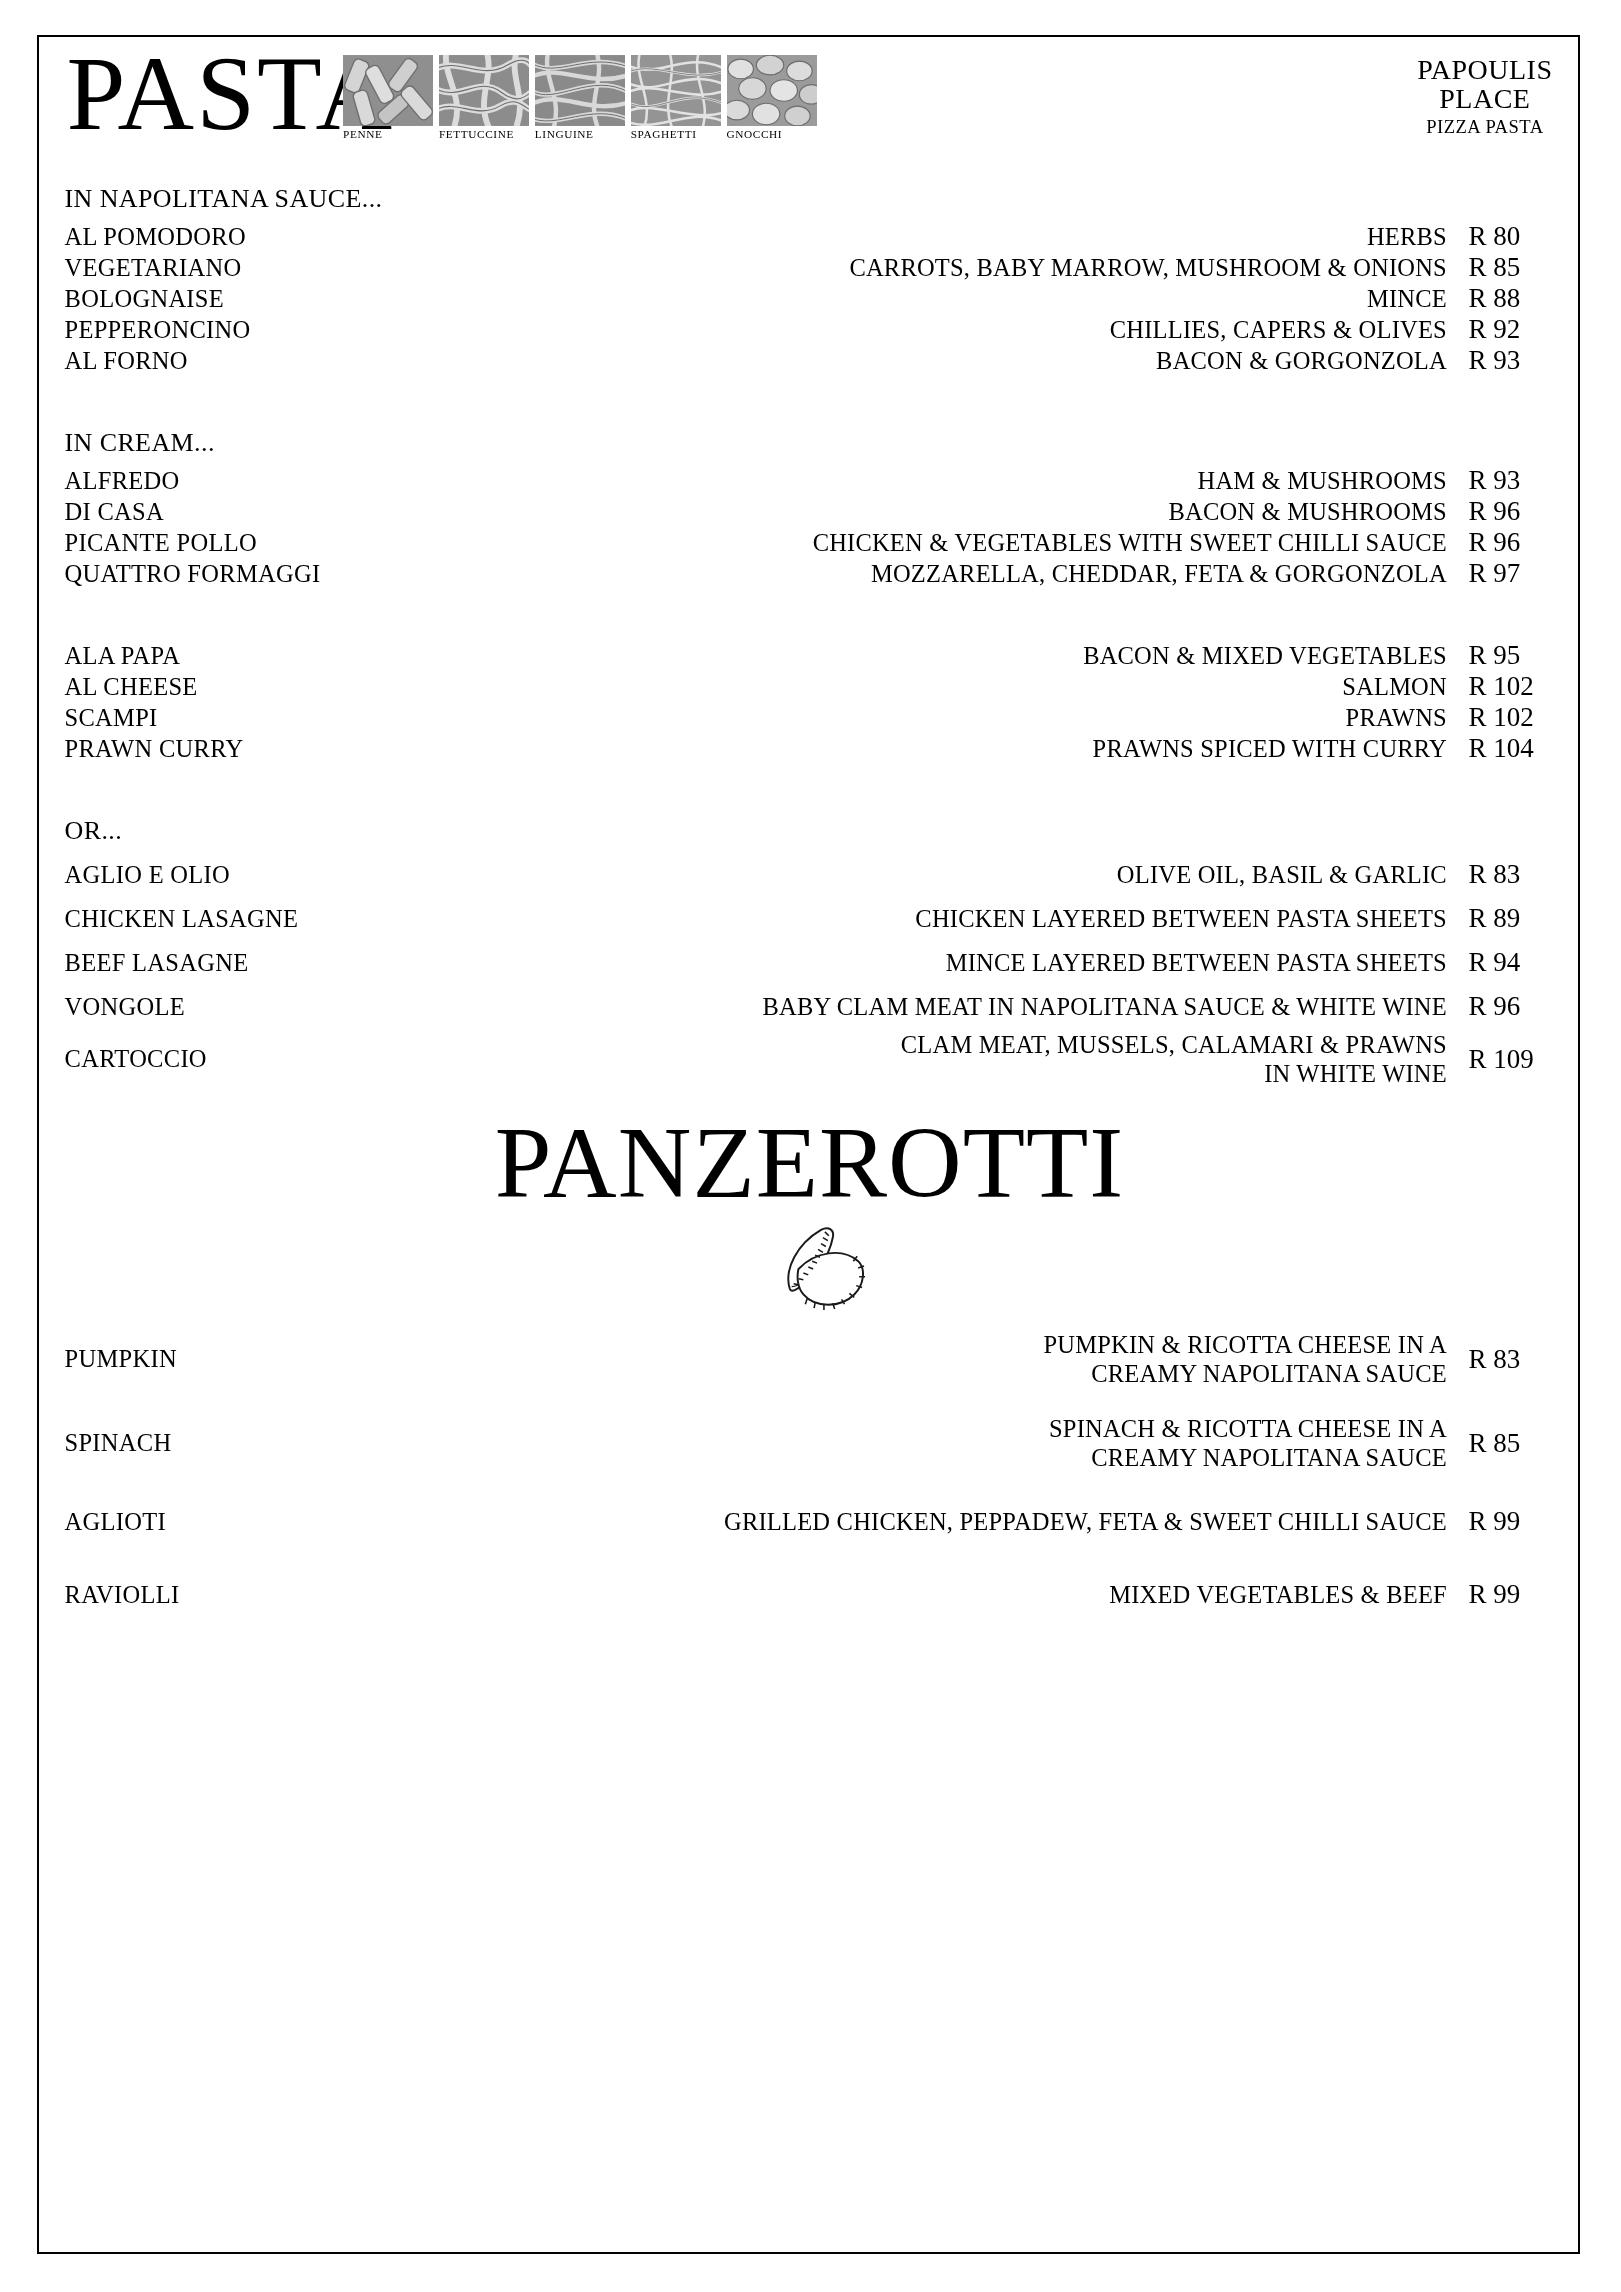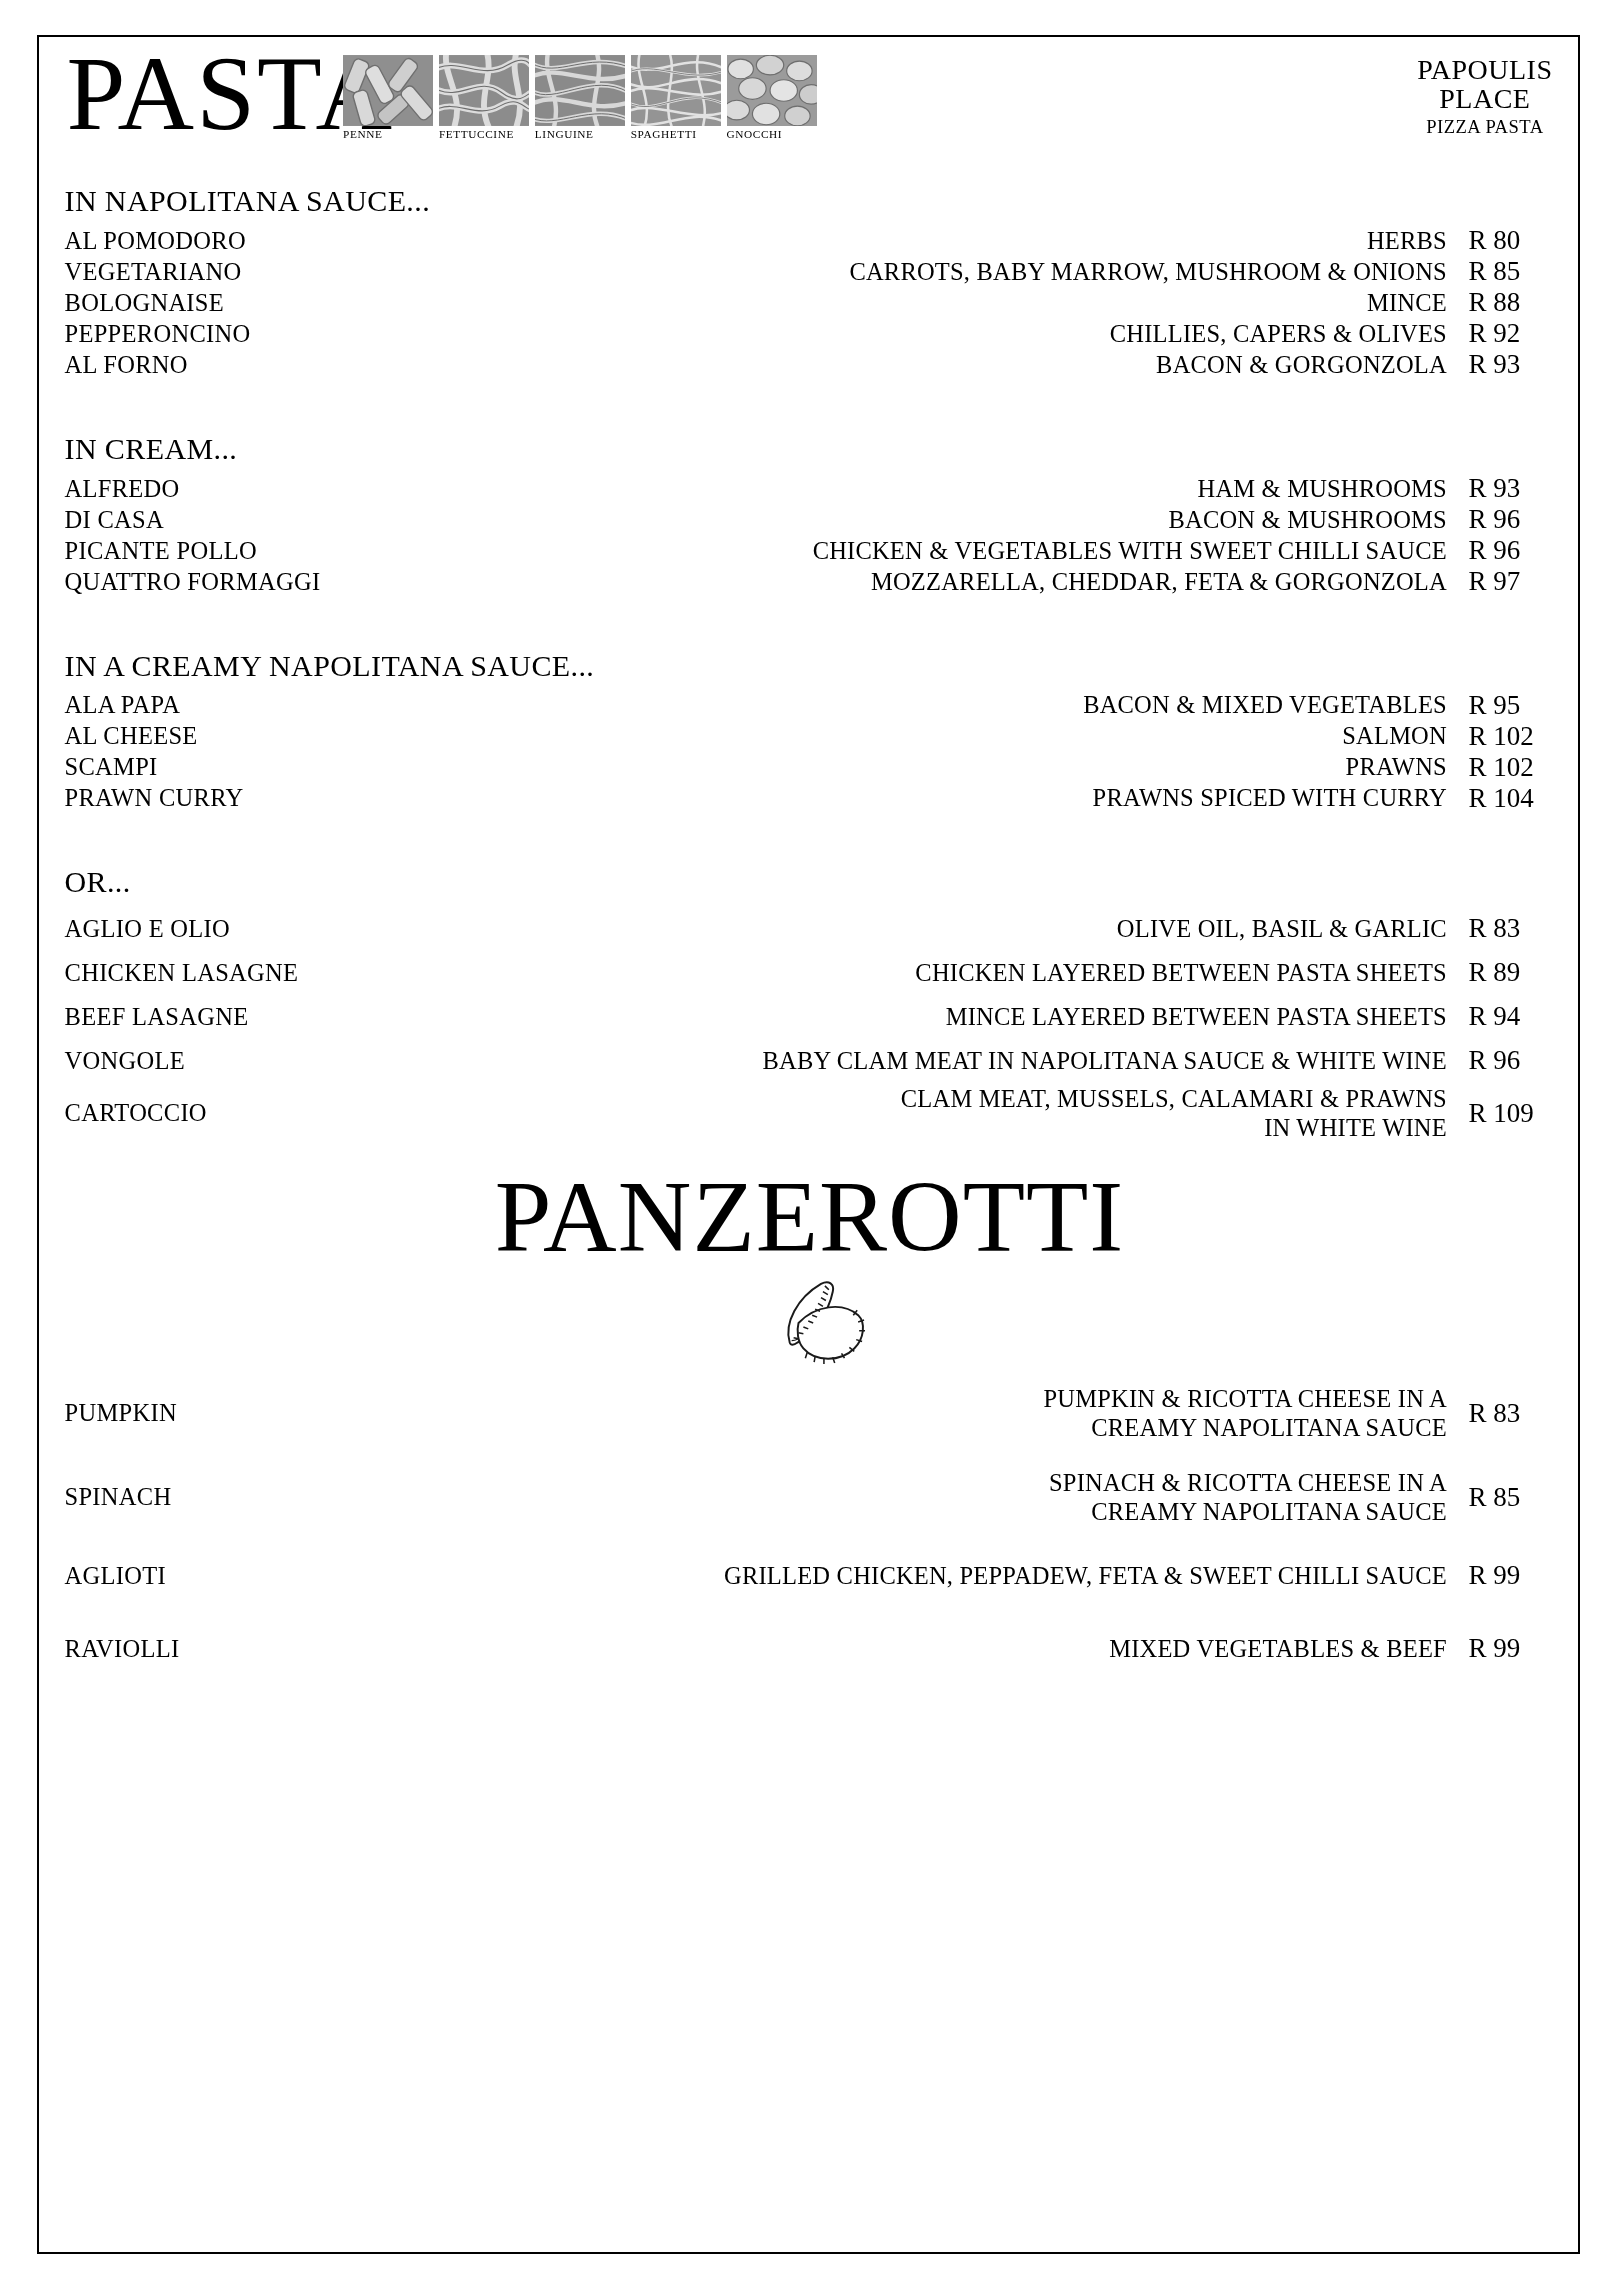--- a/index.html
+++ b/index.html
@@ -77,21 +77,21 @@
   .brand-1 { font-size: 28px; letter-spacing: 0.5px; display:block; }
   .brand-2 { font-size: 28px; letter-spacing: 0.5px; display:block; }
   .brand-3 { font-size: 18.6px; letter-spacing: 0.5px; display:block; margin-top: 2.9px;}
 
   
   .body-wrap {
     padding: 0 25.5px 0 25.5px;
   }
   .section { margin-top: 0; }
   .section-title {
-    font-size: 30px;
+    font-size: 26px;
     letter-spacing: 0.4px;
     margin: 0 0 7.8px 0;
     font-weight: normal;
     font-family: "Liberation Serif", "DejaVu Serif", serif;
   }
   .items { display: block; }
   .item {
     display: flex;
     align-items: center;
     width: 100%;
@@ -330,21 +330,20 @@
           <div class="item-name">QUATTRO FORMAGGI</div>
           <div class="item-desc">MOZZARELLA, CHEDDAR, FETA &amp; GORGONZOLA</div>
           <div class="item-price">R 97</div>
         </div>
       </div>
     </div>
 
     <div class="gap-lg"></div>
 
     <div class="section">
-      <div class="section-title">IN A CREAMY NAPOLITANA SAUCE...</div>
       <div class="items tight">
         <div class="item">
           <div class="item-name">ALA PAPA</div>
           <div class="item-desc">BACON &amp; MIXED VEGETABLES</div>
           <div class="item-price">R 95</div>
         </div>
         <div class="item">
           <div class="item-name">AL CHEESE</div>
           <div class="item-desc">SALMON</div>
           <div class="item-price">R 102</div>

